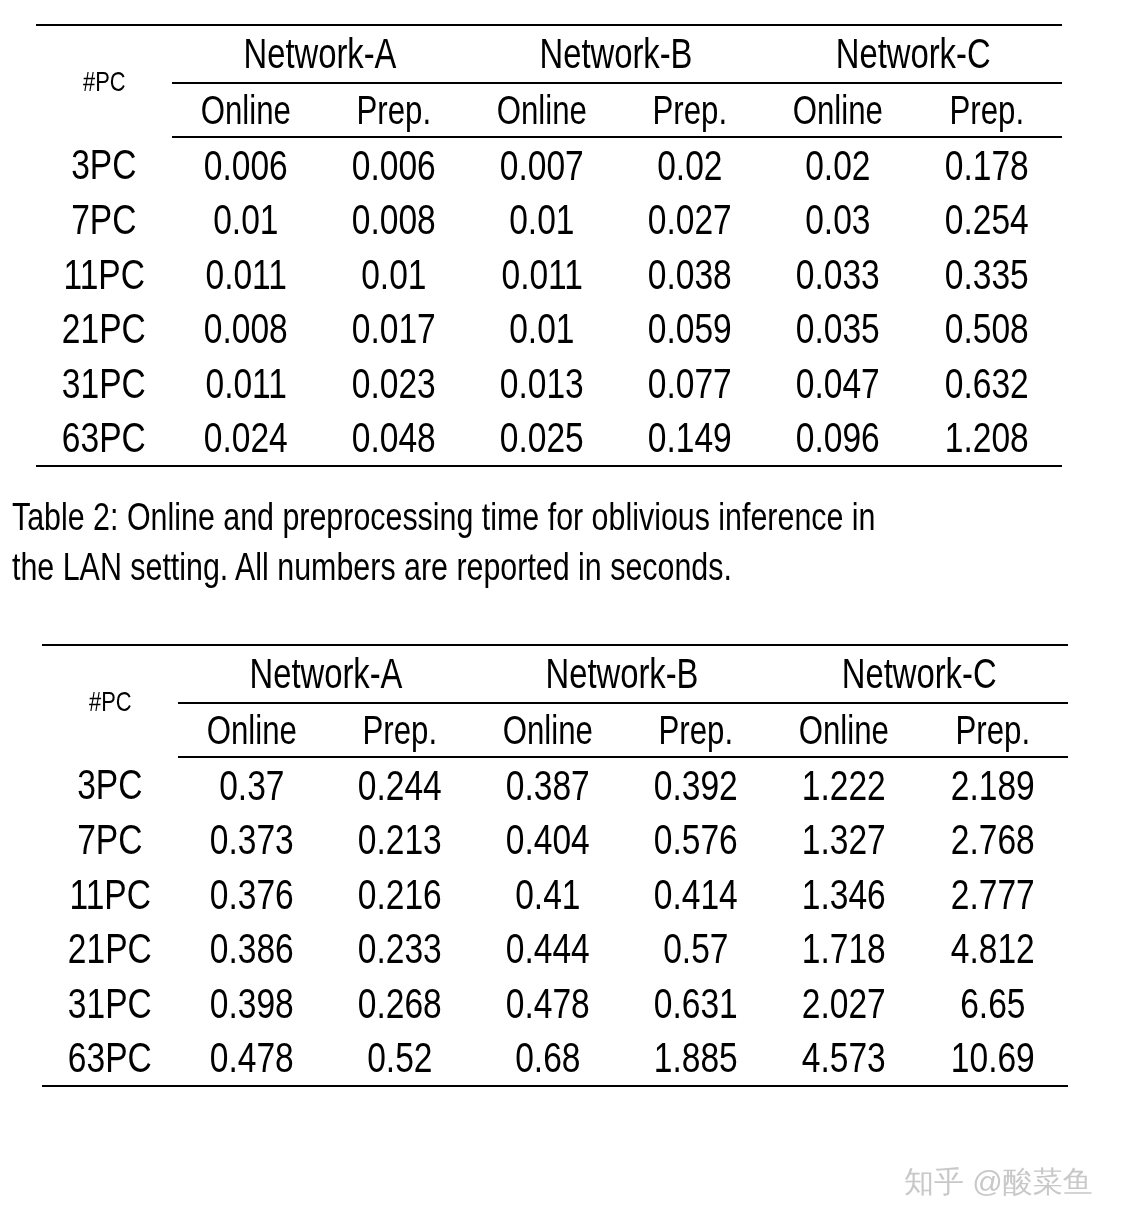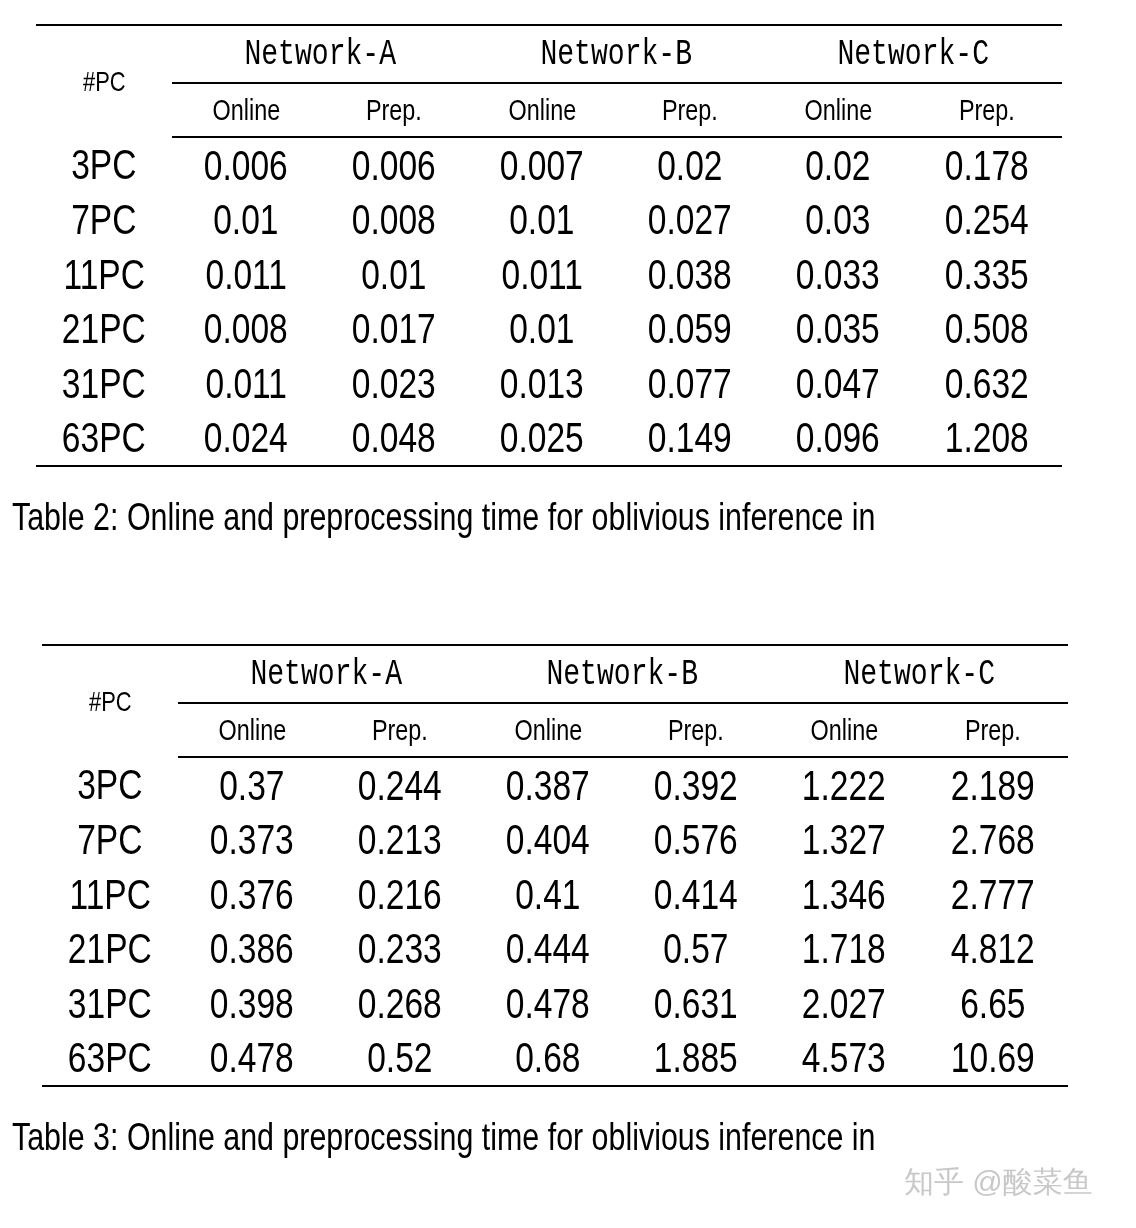--- a/index.html
+++ b/index.html
@@ -6,22 +6,22 @@
   body { width:1136px; height:1228px; position:relative; overflow:hidden;
          font-family:"Liberation Sans", sans-serif; color:#000; }
   .tbl { position:absolute; }
   .tbl table { border-collapse:collapse; width:100%; }
   .tbl td, .tbl th { font-weight:normal; text-align:center; padding:0; white-space:nowrap; }
   .cond { display:inline-block; transform:scaleX(0.78); transform-origin:center; }
   .toprule { border-top:2.5px solid #000; }
   .midrule td, .midrule th { border-bottom:2.5px solid #000; }
   .cmid { border-bottom:2px solid #000; }
   .botrule td { border-bottom:2.5px solid #000;text-align:center; }
-  th.grp { font-size:36px; height:56px; vertical-align:middle;font-family:Liberation Mono, monospace; }
-  th.sub { font-size:30px; height:52px; }
+  th.grp { font-size:42px; height:56px; vertical-align:middle; }
+  th.sub { font-size:40px; height:52px; }
   th.pc  { font-size:28px; }
   td { font-size:43px; height:54.5px; }
   .caption { position:absolute; left:12px; font-size:38px; line-height:50px; width:1120px; }
   .caption .cond { transform:scaleX(0.80); transform-origin:left; white-space:nowrap; }
   .watermark { position:absolute; left:904px; top:1162px; font-size:30px; color:#c8c8c8; }
 </style>
 </head>
 <body>
 
 <div class="tbl" style="left:36px; top:24px; width:1026px;">
@@ -103,20 +103,21 @@
       <td><span class="cond">0.149</span></td>
       <td><span class="cond">0.096</span></td>
       <td><span class="cond">1.208</span></td>
     </tr>
   </tbody>
     </table>
 </div>
 
 <div class="caption" style="top:492px;">
   <div><span class="cond"><span>Table 2:</span> <span>Online and preprocessing time for oblivious inference in</span></span></div>
+  <div><span class="cond">the LAN setting. All numbers are reported in seconds.</span></div>
 </div>
 
 <div class="tbl" style="left:42px; top:644px; width:1026px;">
   <table>
     <colgroup>
       <col style="width:136px">
         <col style="width:148px">
         <col style="width:148px">
         <col style="width:148px">
         <col style="width:148px">
@@ -190,16 +191,15 @@
       <td><span class="cond">0.68</span></td>
       <td><span class="cond">1.885</span></td>
       <td><span class="cond">4.573</span></td>
       <td><span class="cond">10.69</span></td>
     </tr>
   </tbody>
     </table>
 </div>
 
 <div class="caption" style="top:1112px;">
-  <div><span class="cond"><span>Table 3:</span> <span>Online and preprocessing time for oblivious inference in</span></span></div>
 </div>
 
 <div class="watermark">知乎 @酸菜鱼</div>
 
 </body></html>

